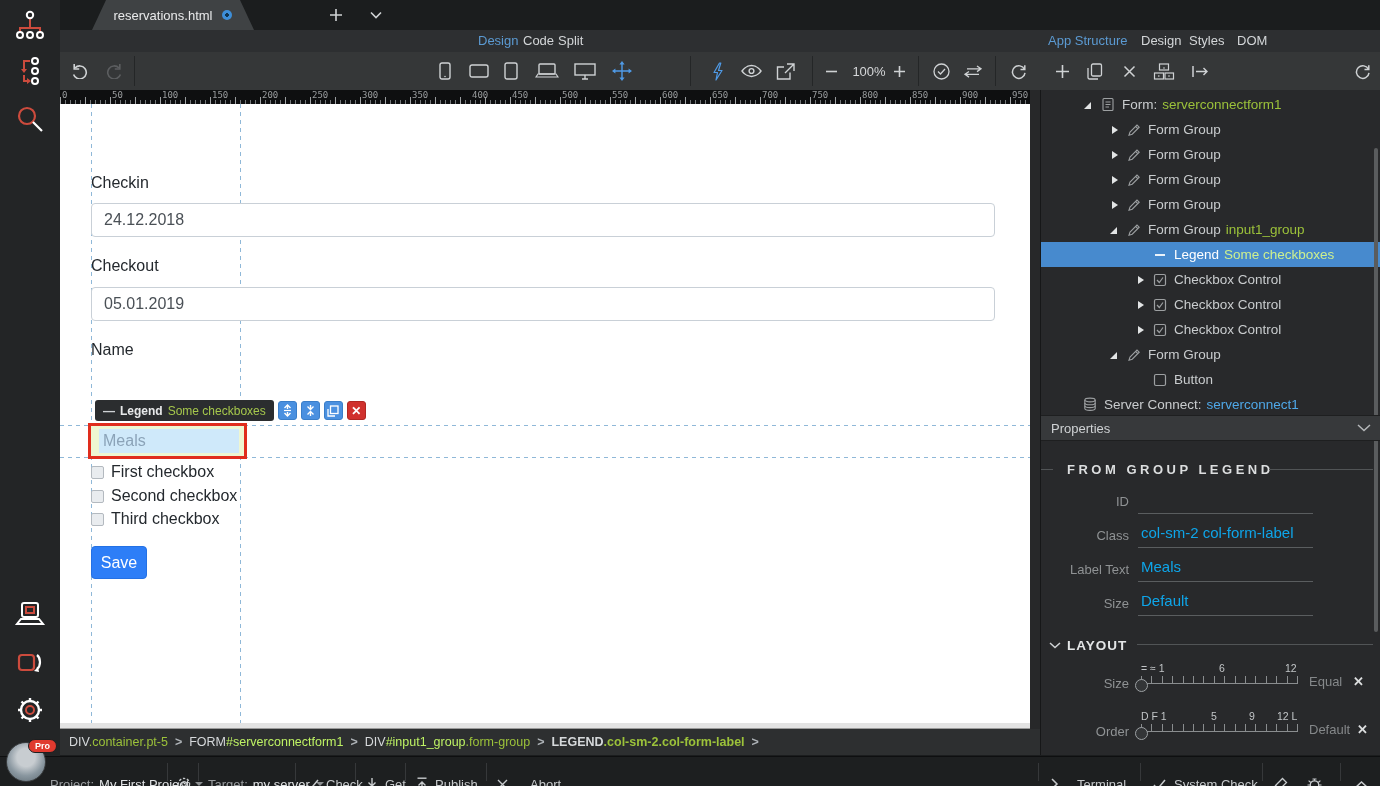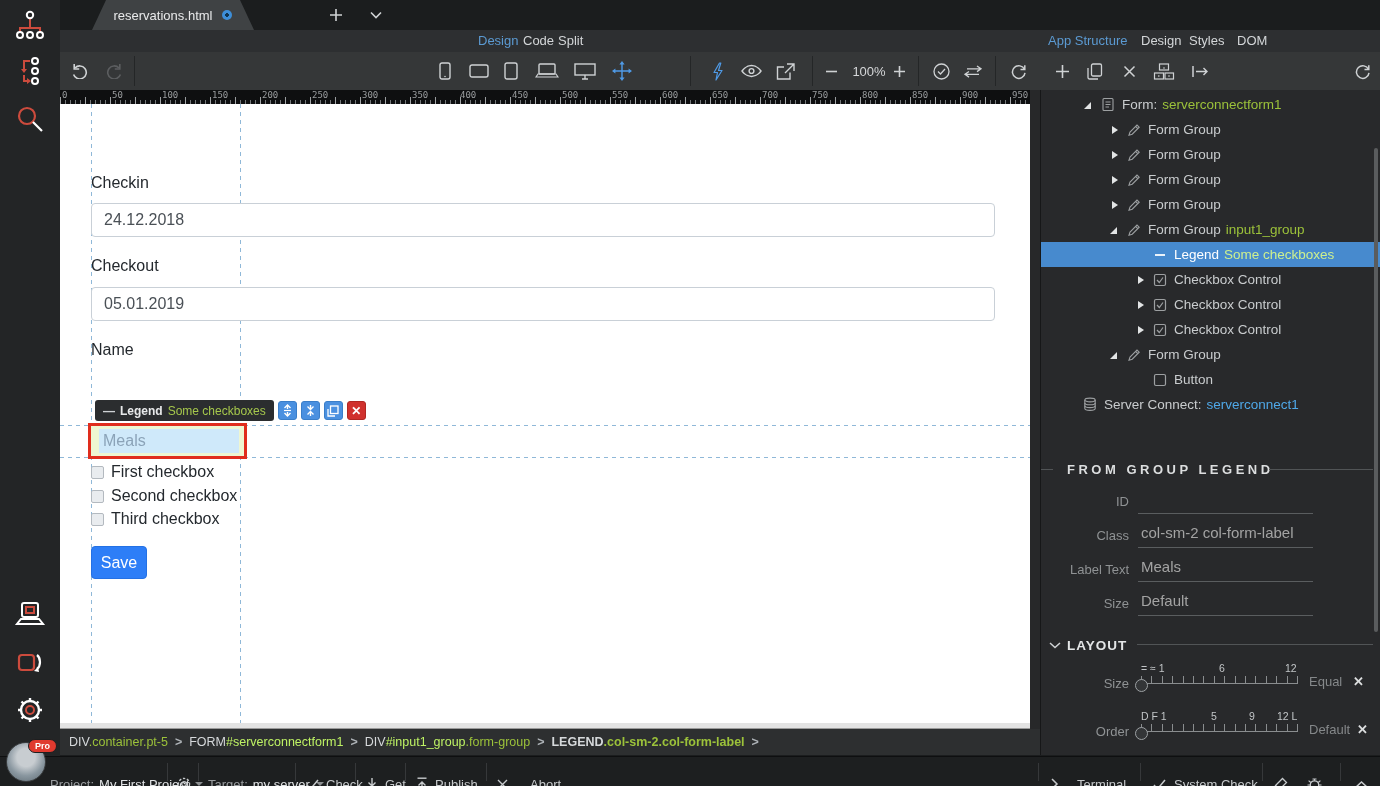--- a/index.html
+++ b/index.html
@@ -95,21 +95,21 @@
   #panel-scrollthumb{position:absolute;left:333px;top:58px;width:4px;height:484px;background:#5a5c5e;border-radius:2px;}
 
   #props-header{position:absolute;left:0;top:325px;width:340px;height:26px;background:#37393b;
     border-top:1px solid #1e1f20;border-bottom:1px solid #1e1f20;box-sizing:border-box;
     display:flex;align-items:center;color:#cfd2d4;font-size:13px;padding:0 10px;}
   #props-header .grow{flex:1;}
   .sec-line{position:absolute;height:1px;background:#515456;}
   #sec-title{position:absolute;left:26px;top:372px;font-size:13px;font-weight:bold;
     letter-spacing:3.5px;color:#dcdedf;}
   .prop-label{position:absolute;left:0;width:88px;text-align:right;font-size:13px;color:#8f9294;}
-  .prop-value{position:absolute;left:100px;font-size:15px;color:#a3a3a3;}
+  .prop-value{position:absolute;left:100px;font-size:15px;color:#0ea5e9;}
   .prop-line{position:absolute;left:97px;width:175px;height:1px;background:#5a5d5f;}
   #layout-title{position:absolute;left:26px;top:548px;font-size:13.5px;font-weight:bold;
     letter-spacing:1px;color:#e4e6e7;}
   .slider-comb{position:absolute;left:100px;width:157px;height:8px;box-sizing:border-box;
     border-bottom:1px solid #8a8d8f;
     background:repeating-linear-gradient(90deg,#8a8d8f 0 1px,transparent 1px 10.4px);}
   .slider-knob{position:absolute;width:11px;height:11px;border-radius:50%;
     border:1.5px solid #9da1a4;background:#333537;}
   .mark{position:absolute;font-size:10.5px;color:#c2c5c7;white-space:pre;}
   .reset-val{position:absolute;font-size:13px;color:#85888a;}
@@ -367,21 +367,21 @@
     <span class="minor"></span>
     <span class="major"></span>
   <span class="ruler-label" style="left: 2px;">0</span>
       <span class="ruler-label" style="left: 52px;">50</span>
       <span class="ruler-label" style="left: 102px;">100</span>
       <span class="ruler-label" style="left: 152px;">150</span>
       <span class="ruler-label" style="left: 202px;">200</span>
       <span class="ruler-label" style="left: 252px;">250</span>
       <span class="ruler-label" style="left: 302px;">300</span>
       <span class="ruler-label" style="left: 352px;">350</span>
-      <span class="ruler-label" style="left: 400px;">400</span>
+      <span class="ruler-label" style="left: 412px;">400</span>
       <span class="ruler-label" style="left: 452px;">450</span>
       <span class="ruler-label" style="left: 502px;">500</span>
       <span class="ruler-label" style="left: 552px;">550</span>
       <span class="ruler-label" style="left: 602px;">600</span>
       <span class="ruler-label" style="left: 652px;">650</span>
       <span class="ruler-label" style="left: 702px;">700</span>
       <span class="ruler-label" style="left: 752px;">750</span>
       <span class="ruler-label" style="left: 802px;">800</span>
       <span class="ruler-label" style="left: 852px;">850</span>
       <span class="ruler-label" style="left: 902px;">900</span>
@@ -585,20 +585,27 @@
               <path d="M1.8 3v8.5c0 1 2.3 1.9 5.2 1.9s5.2-.9 5.2-1.9V3" fill="none" stroke="currentColor" stroke-width="1.1"></path>
               <path d="M1.8 5.9c0 1 2.3 1.9 5.2 1.9s5.2-.9 5.2-1.9M1.8 8.7c0 1 2.3 1.9 5.2 1.9s5.2-.9 5.2-1.9" fill="none" stroke="currentColor" stroke-width="1.1"></path>
             </svg>
           </span>
           <span>Server Connect:</span>
           <span class="t-cyan">serverconnect1</span>
         </div>
       </div>
     <span id="panel-scrollthumb"></span>
 
+    <div id="props-header">
+      <span>Properties</span>
+      <span class="grow"></span>
+      <svg width="14" height="8" viewBox="0 0 14 8">
+          <path d="M1 1l6 5.5L13 1" fill="none" stroke="#b5b8ba" stroke-width="1.5"></path>
+        </svg>
+    </div>
 
     <span class="sec-line" style="left:0;top:379px;width:12px"></span>
     <span id="sec-title">FROM GROUP LEGEND</span>
     <span class="sec-line" style="left:228px;top:379px;width:104px"></span>
 
     <span class="prop-label" style="top:404px">ID</span>
     <span class="prop-line" style="top:423px"></span>
 
     <span class="prop-label" style="top:438px">Class</span>
     <span class="prop-value" style="top:434px">col-sm-2 col-form-label</span>

